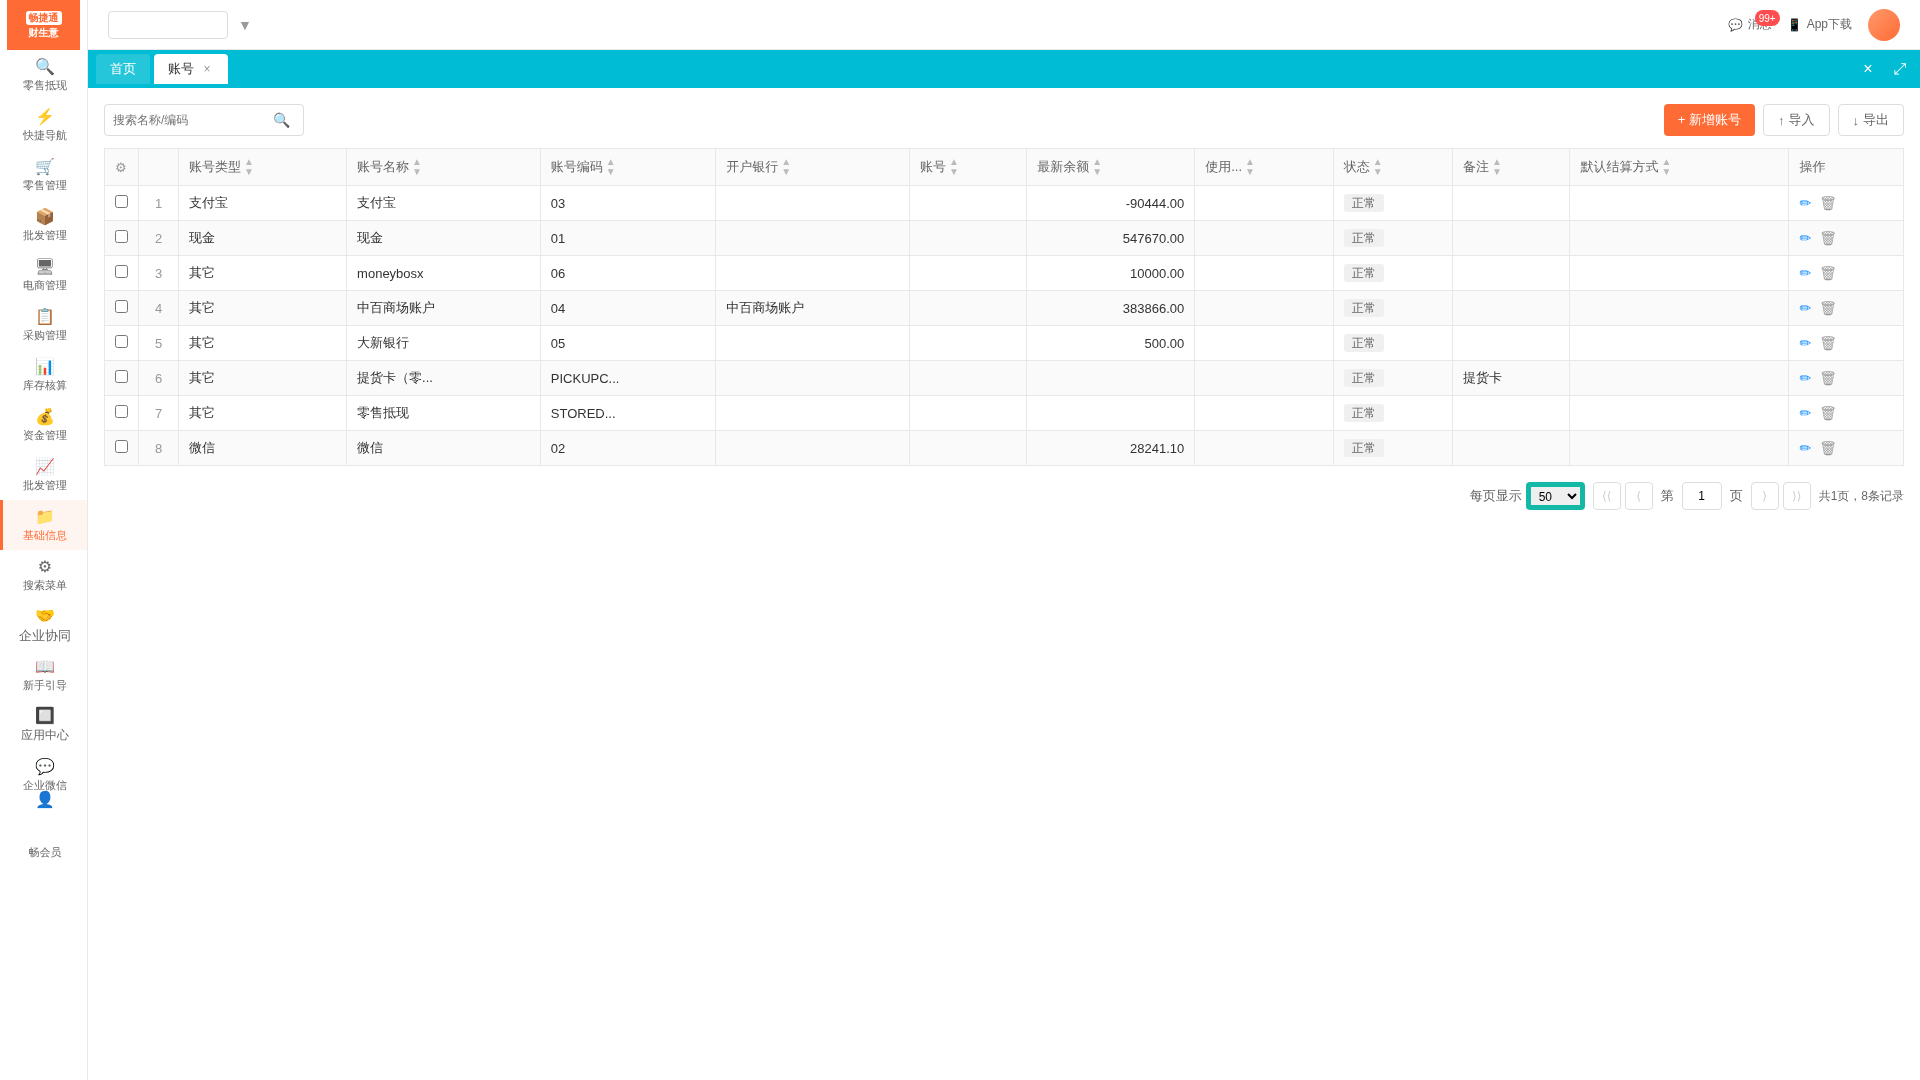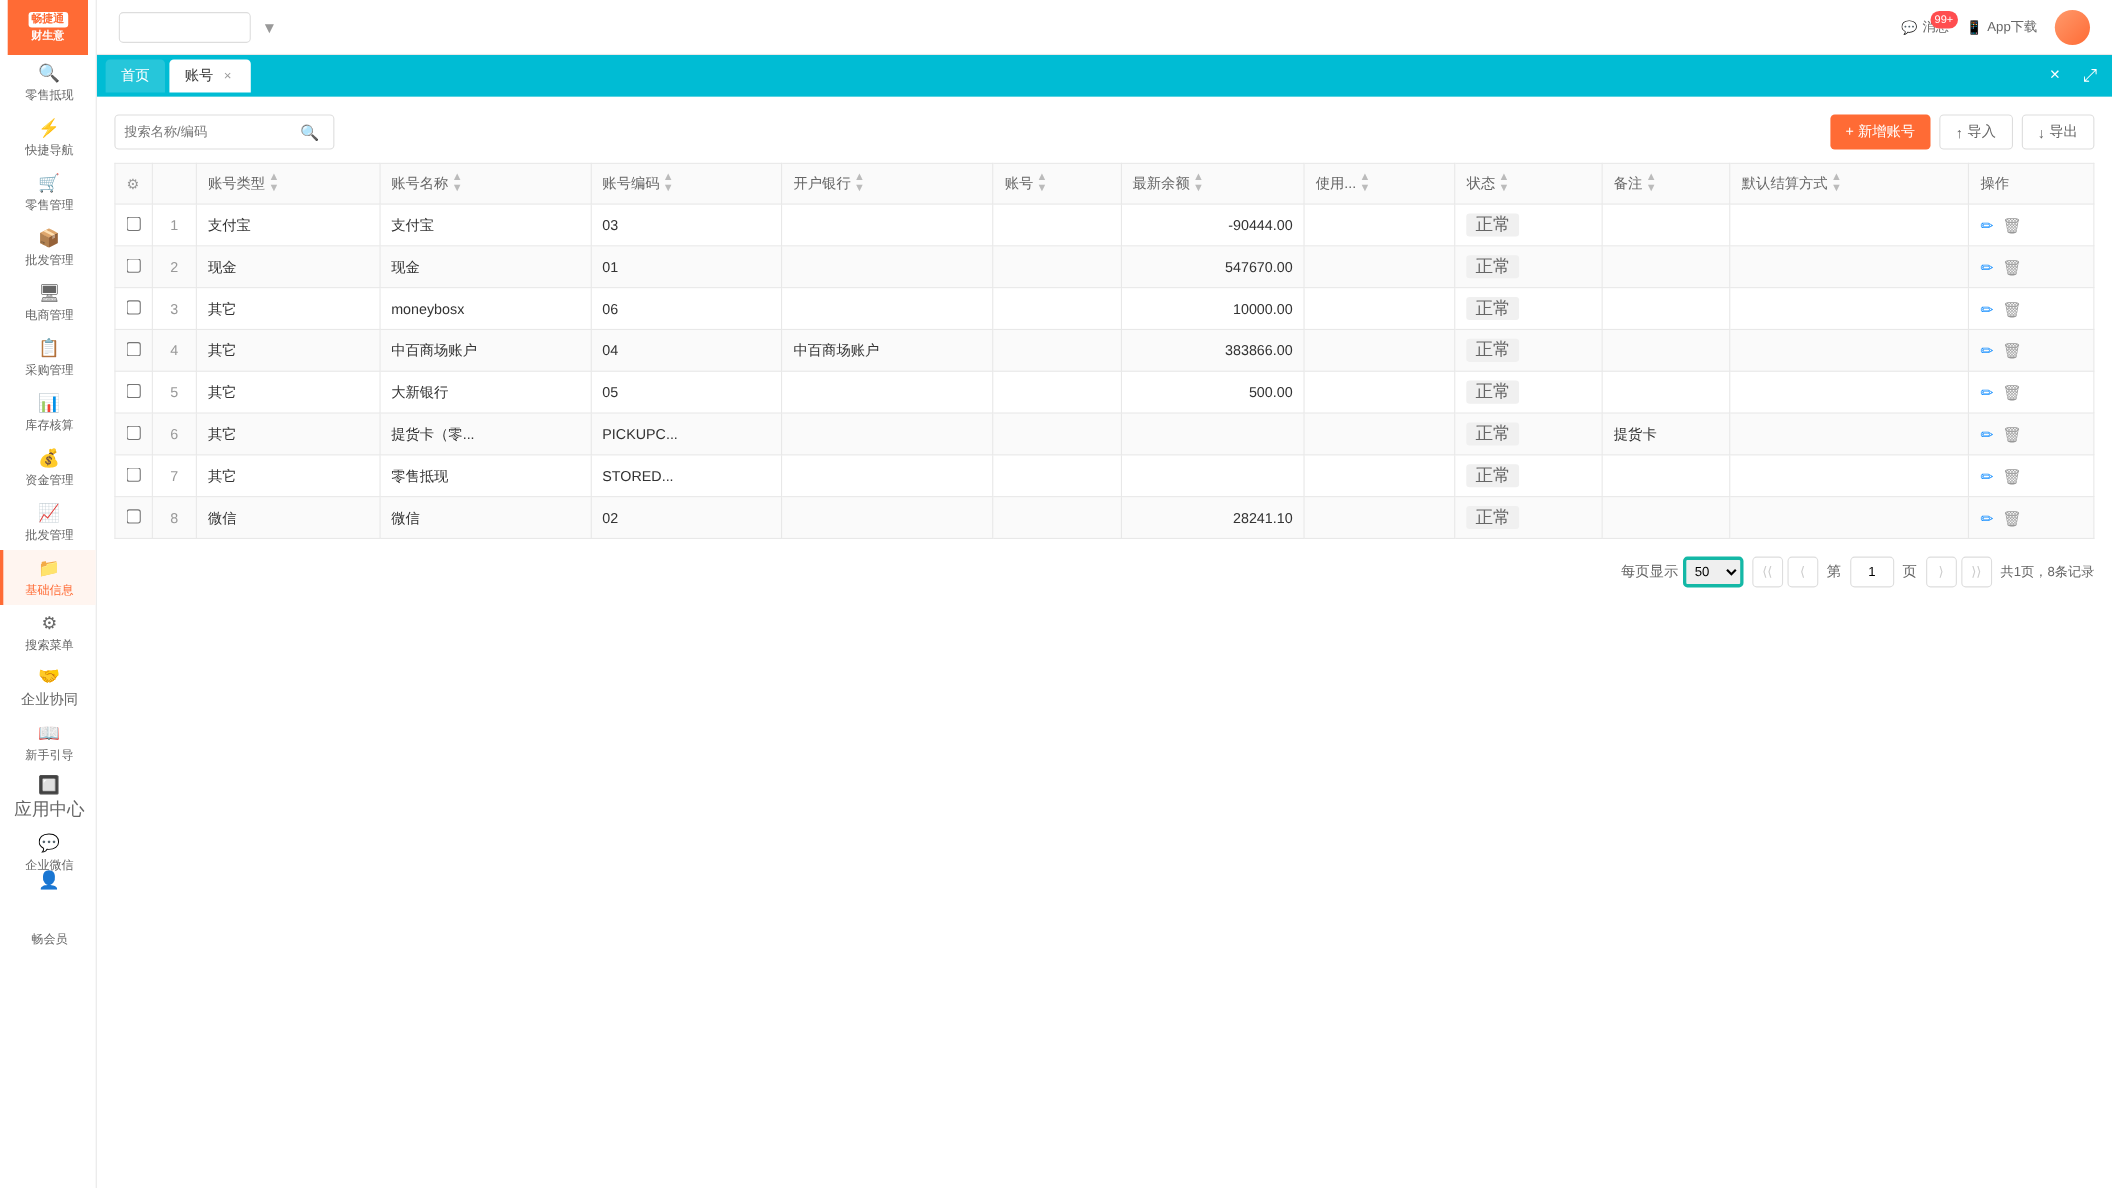--- a/index.html
+++ b/index.html
@@ -260,21 +260,21 @@
     .data-table tbody tr:nth-child(even) td { background: #fafafa; }
 
     .th-sort { display: flex; align-items: center; gap: 3px; cursor: pointer; }
     .sort-icon { color: #bbb; font-size: 10px; display: flex; flex-direction: column; line-height: 1; }
 
     .status-badge {
       background: #f0f0f0;
       color: #666;
       border-radius: 3px;
       padding: 2px 8px;
-      font-size: 16px;
+      font-size: 12px;
     }
     .status-normal { background: #f0f0f0; color: #666; }
 
     .action-btns { display: flex; gap: 8px; align-items: center; }
     .action-edit { color: #1890ff; cursor: pointer; font-size: 14px; }
     .action-delete { color: #999; cursor: pointer; font-size: 14px; }
 
     .gear-col { width: 32px; text-align: center; }
 
     
@@ -282,21 +282,21 @@
       display: flex;
       align-items: center;
       justify-content: flex-end;
       padding: 16px 0 4px;
       gap: 8px;
       font-size: 13px;
       color: #666;
     }
     .pagination-size { display: flex; align-items: center; gap: 4px; }
     .pagination-size select {
-      border: 3px solid #14b8a6;
+      border: 5px solid #14b8a6;
       border-radius: 4px;
       padding: 2px 4px;
       font-size: 12px;
       height: 28px;
     }
     .pagination-nav { display: flex; align-items: center; gap: 4px; }
     .page-btn {
       width: 28px;
       height: 28px;
       border: 1px solid #ddd;
@@ -378,21 +378,21 @@
       <div class="sidebar-item">
     <span class="sidebar-item-icon">🤝</span>
     <span style="font-size:13px;">企业协同</span>
   </div>
       <div class="sidebar-item">
     <span class="sidebar-item-icon">📖</span>
     <span style="font-size:11px;">新手引导</span>
   </div>
       <div class="sidebar-item">
     <span class="sidebar-item-icon">🔲</span>
-    <span style="font-size:16px;">应用中心</span>
+    <span style="font-size:12px;">应用中心</span>
   </div>
       <div class="sidebar-item">
     <span class="sidebar-item-icon">💬</span>
     <span style="font-size:11px;">企业微信</span>
   </div>
       <div class="sidebar-item">
     <span class="sidebar-item-icon">👤</span>
     <span style="font-size:11px;margin-top:34px;">畅会员</span>
   </div>
     </div>

